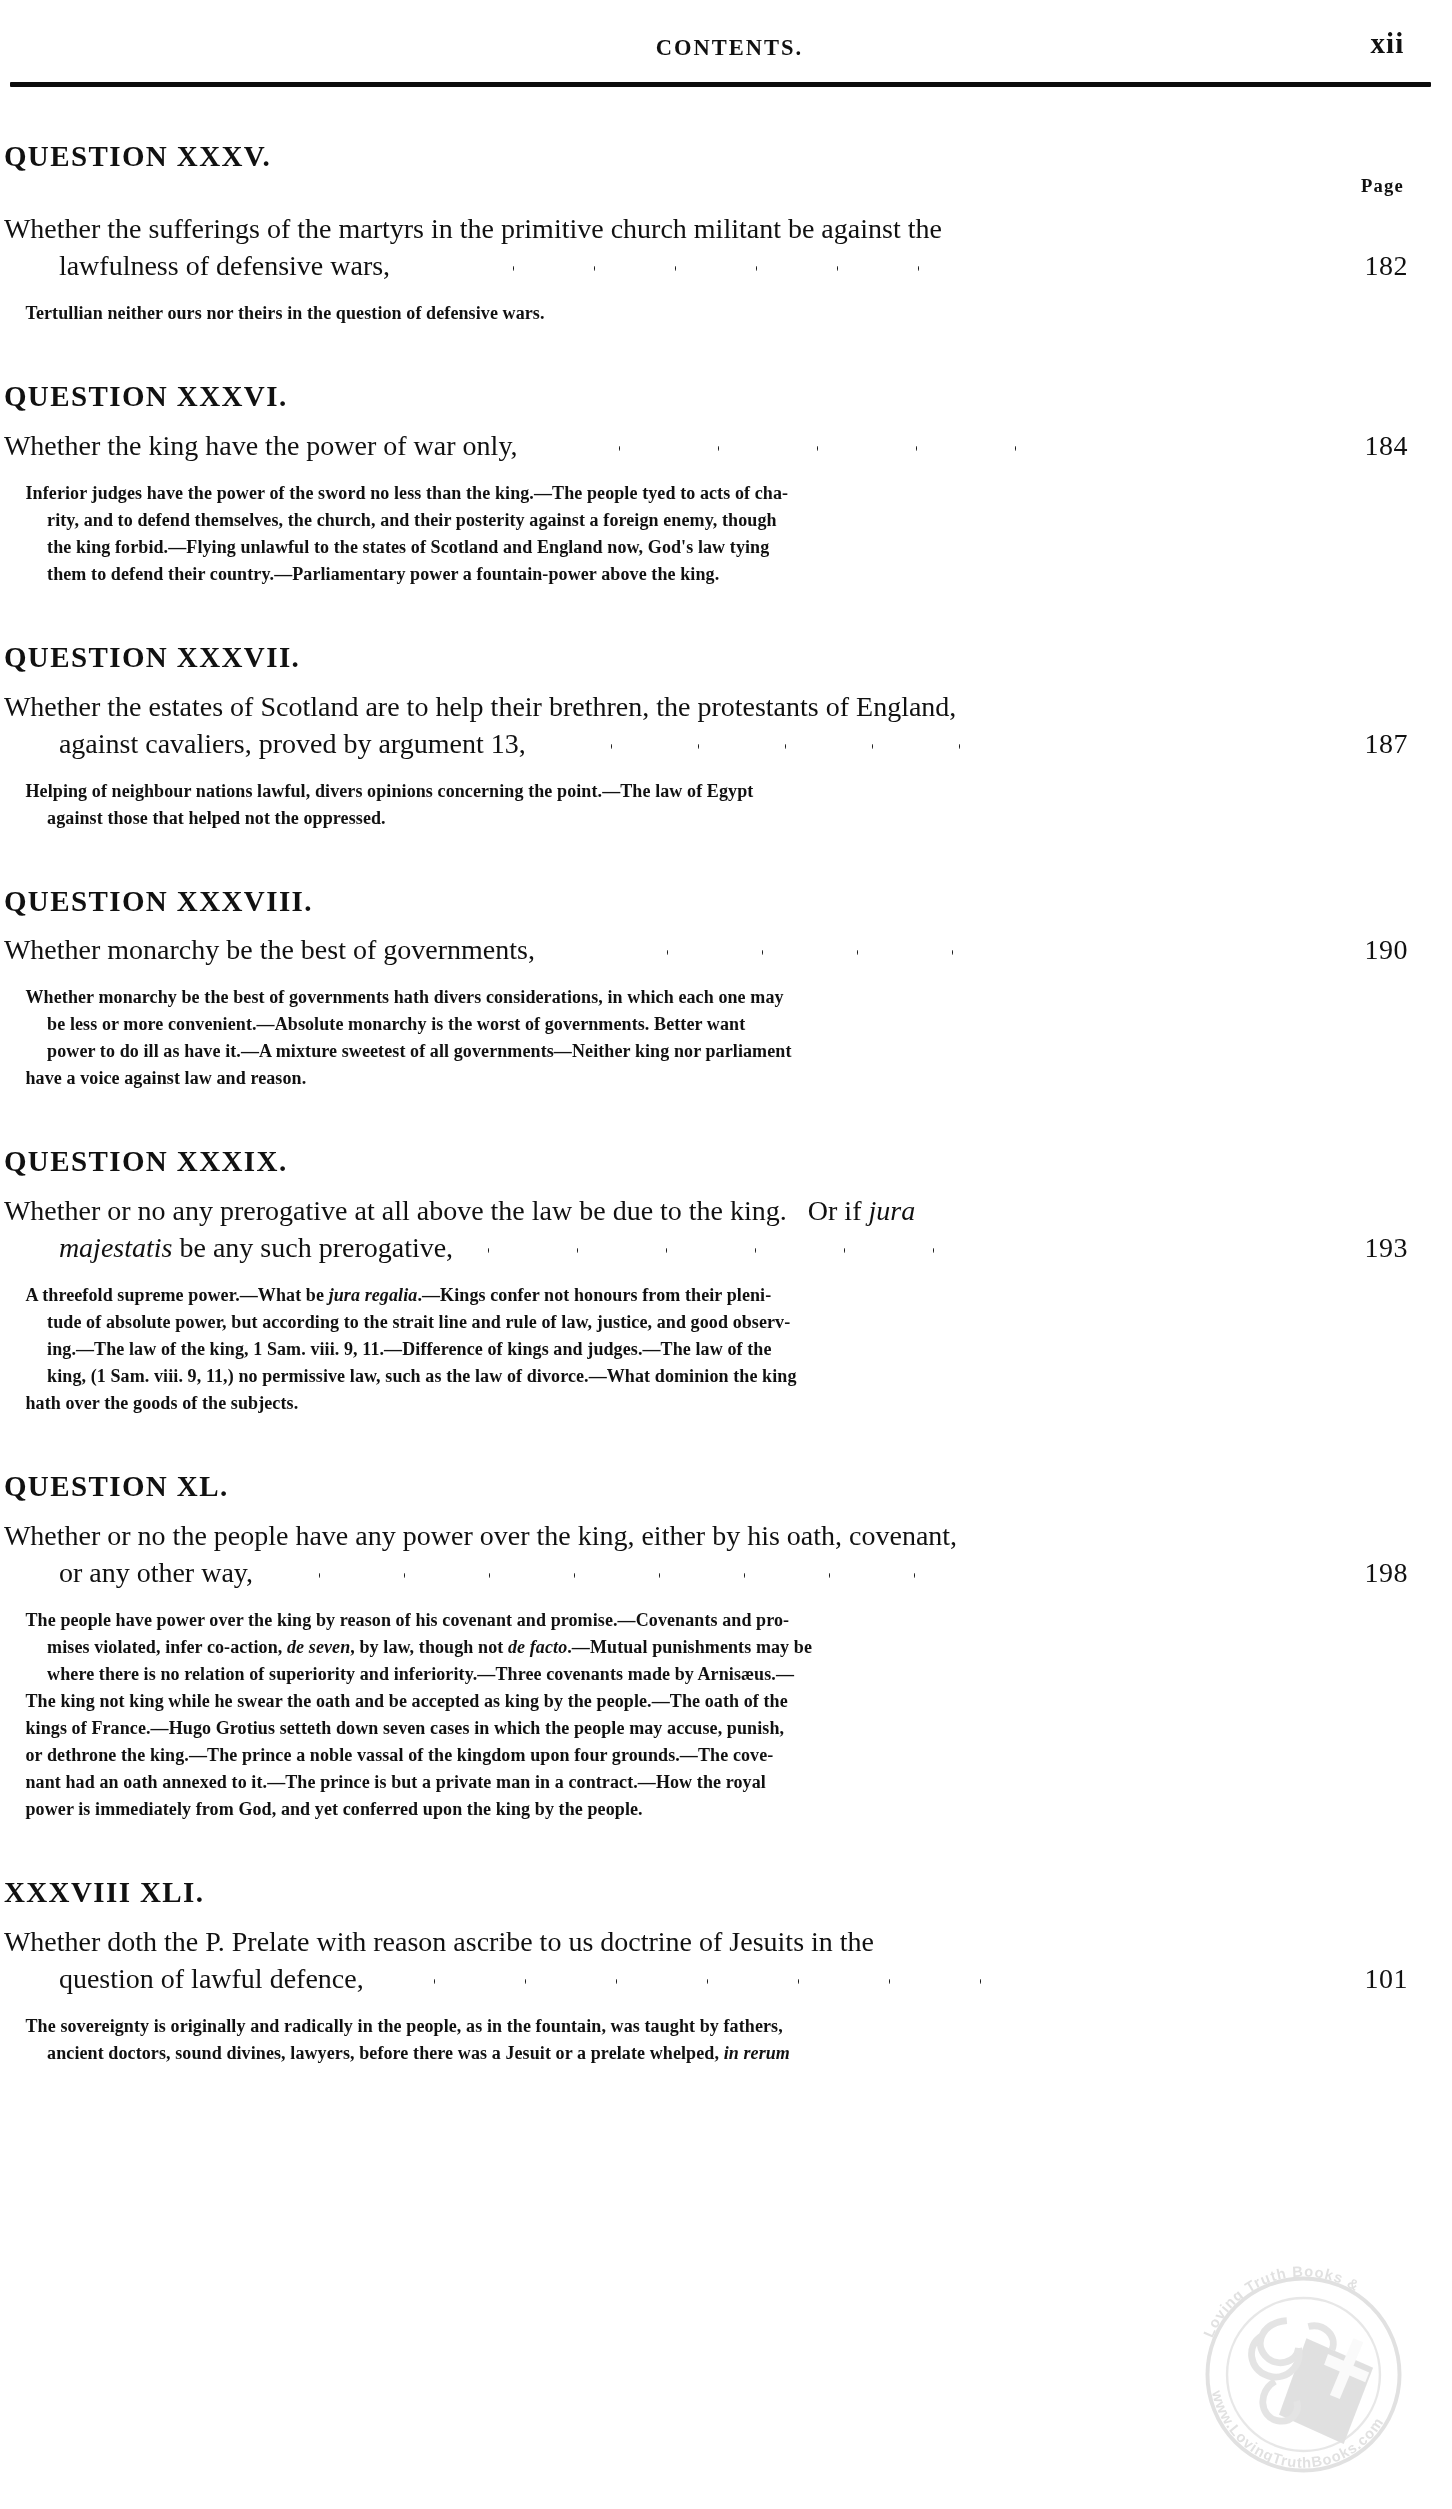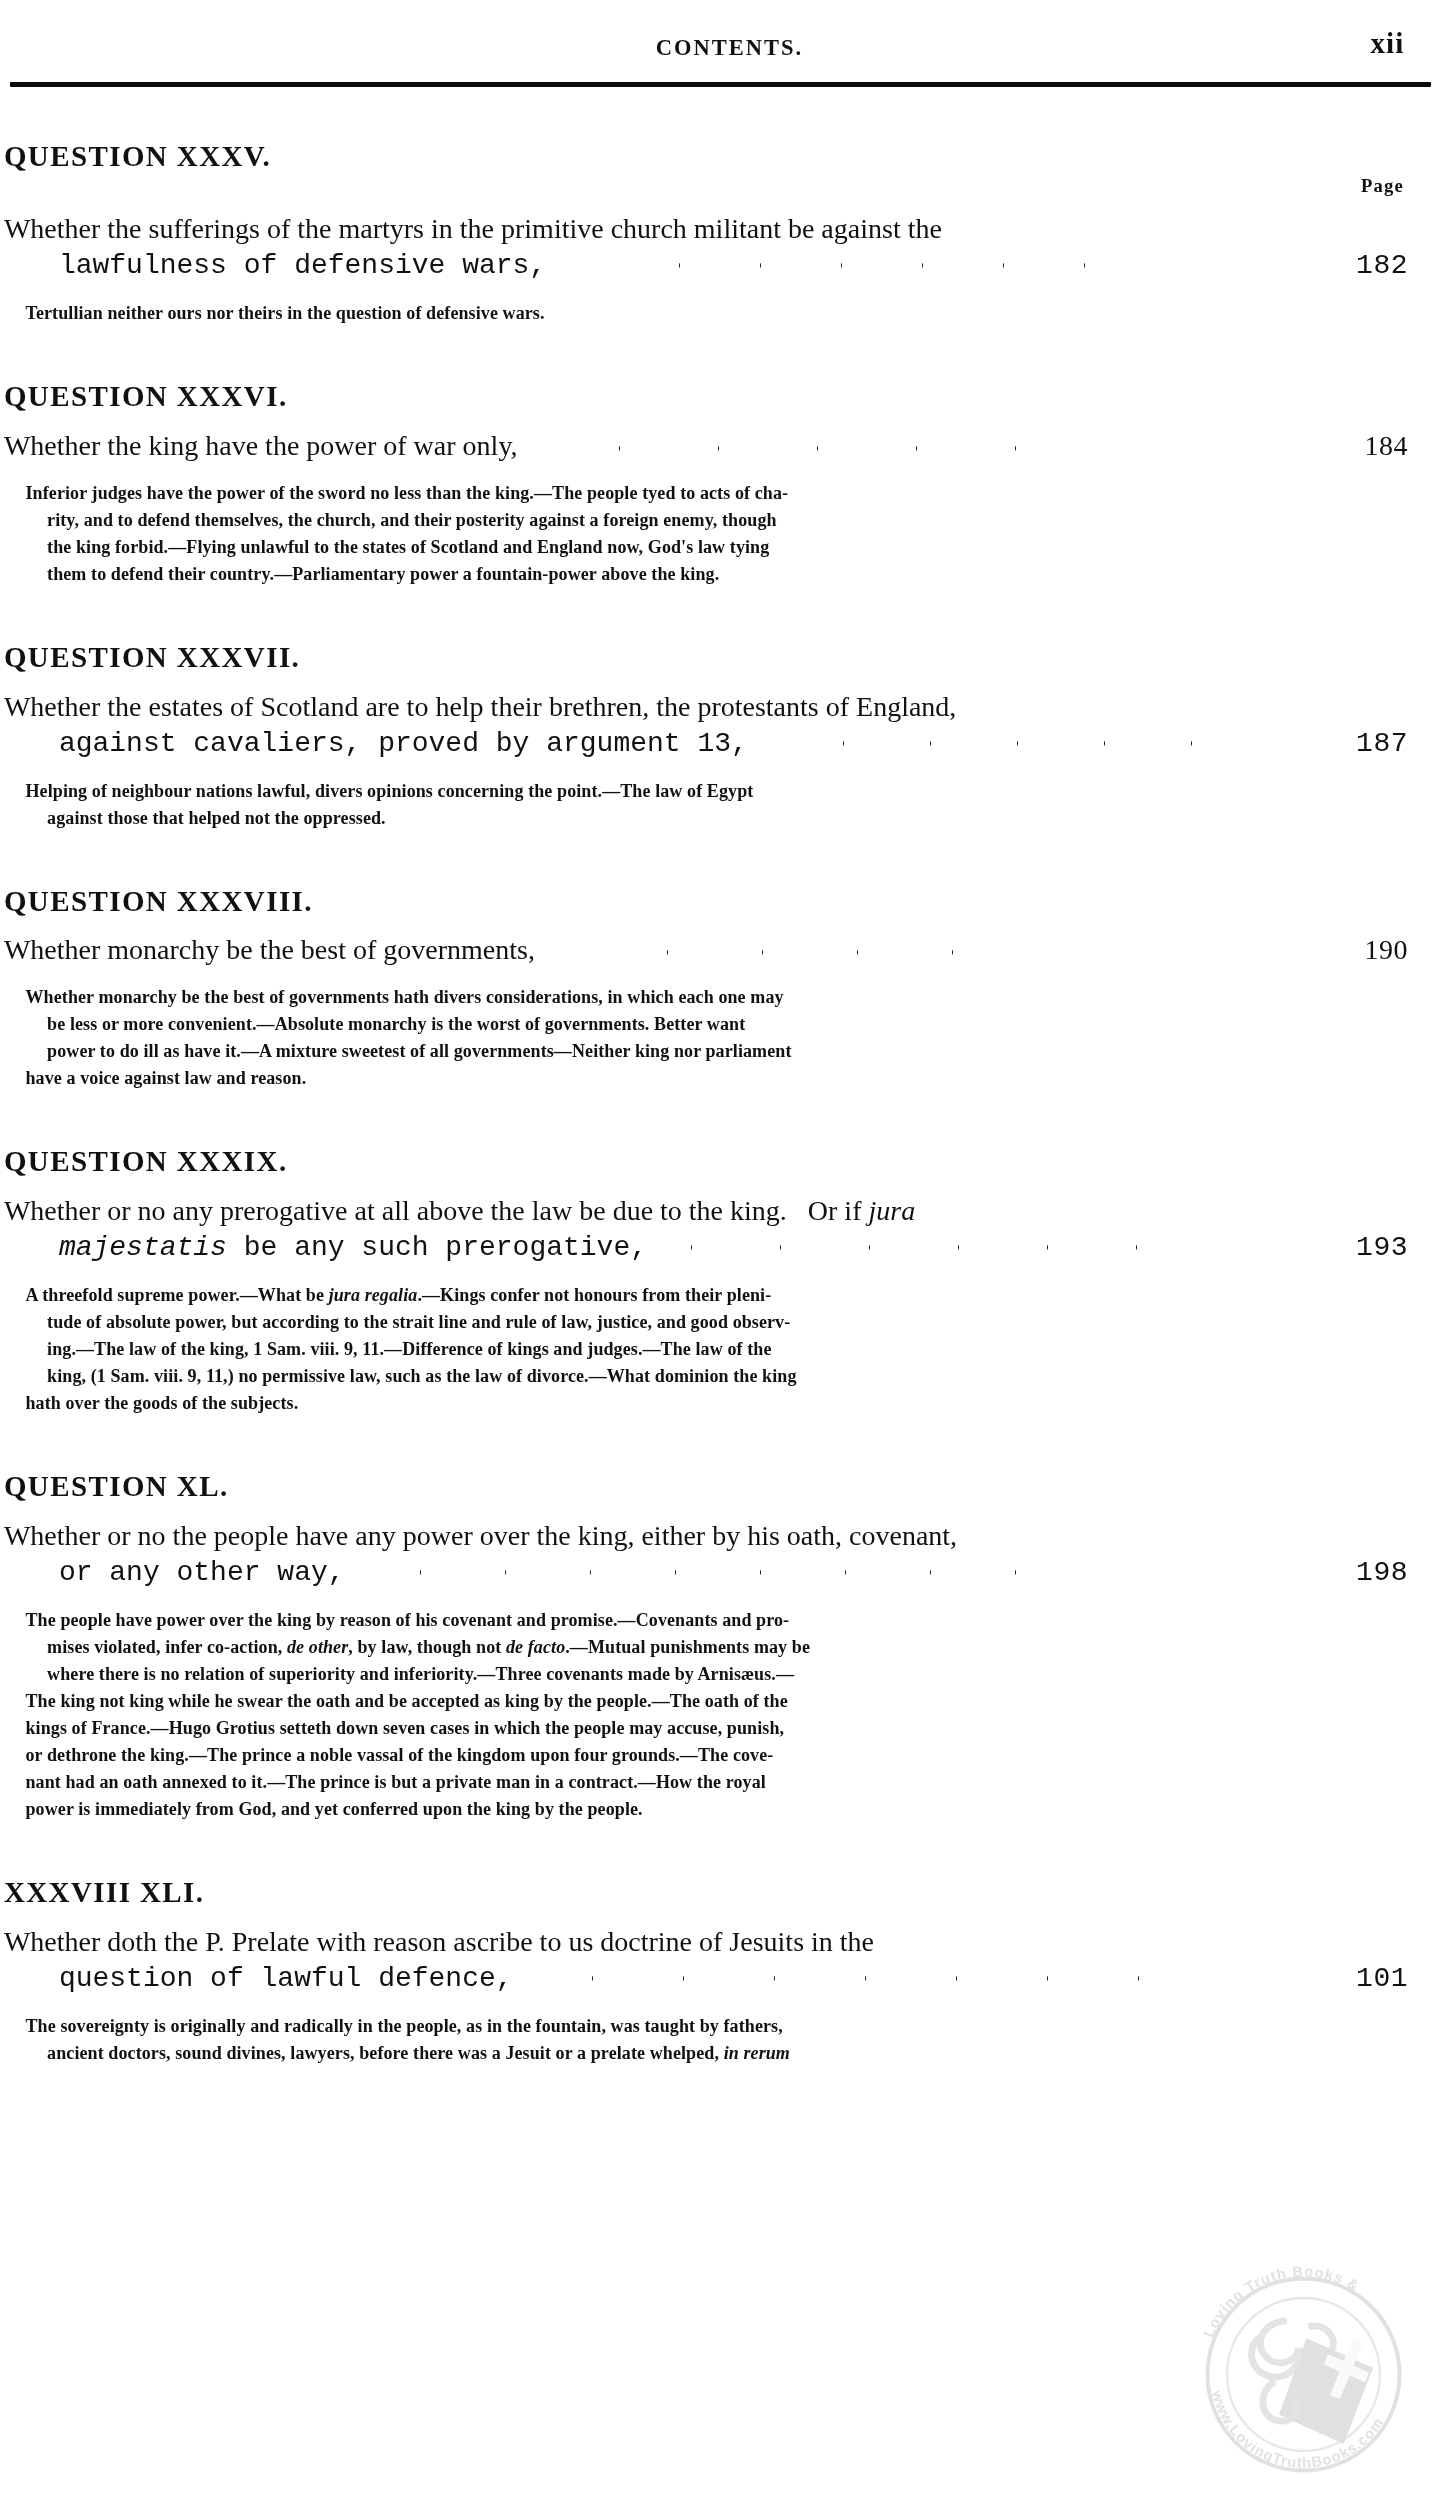--- a/index.html
+++ b/index.html
@@ -86,21 +86,21 @@
     font-size: 28px;
     line-height: 1.33;
     margin-top: 13.7px;
     padding-right: 0;
   }
   .entry-line {
     position: relative;
     display: block;
     white-space: nowrap;
   }
-  .entry-line.indent { padding-left: 55px; font-family: Liberation Mono, monospace; }
+  .entry-line.indent { padding-left: 55px; }
 
   .entry-text { }
 
   .leaders {
     display: inline-block;
     letter-spacing: 0;
   }
   .leaders span {
     display: inline-block;
     width: 1px;
@@ -273,21 +273,21 @@
         <span class="entry-text">or any other way,</span>
         <span class="leaders">
           <span style="margin-left:59px"></span><span style="margin-left:84px"></span><span style="margin-left:84px"></span><span style="margin-left:84px"></span><span style="margin-left:84px"></span><span style="margin-left:84px"></span><span style="margin-left:84px"></span><span style="margin-left:84px"></span>
         </span>
         <span class="folio">198</span>
       </span>
     </div>
 
     <div class="annot">
       <span class="ln">The people have power over the king by reason of his covenant and promise.—Covenants and pro-</span>
-      <span class="ln hang">mises violated, infer co-action, <i>de other</i>, by law, though not <i>de facto</i>.—Mutual punishments may be</span>
+      <span class="ln hang">mises violated, infer co-action, <i>de seven</i>, by law, though not <i>de facto</i>.—Mutual punishments may be</span>
       <span class="ln hang">where there is no relation of superiority and inferiority.—Three covenants made by Arnisæus.—</span>
       <span class="ln">The king not king while he swear the oath and be accepted as king by the people.—The oath of the</span>
       <span class="ln">kings of France.—Hugo Grotius setteth down seven cases in which the people may accuse, punish,</span>
       <span class="ln">or dethrone the king.—The prince a noble vassal of the kingdom upon four grounds.—The cove-</span>
       <span class="ln">nant had an oath annexed to it.—The prince is but a private man in a contract.—How the royal</span>
       <span class="ln">power is immediately from God, and yet conferred upon the king by the people.</span>
     </div>
 
     <div class="qhead">XXXVIII XLI.</div>
 

